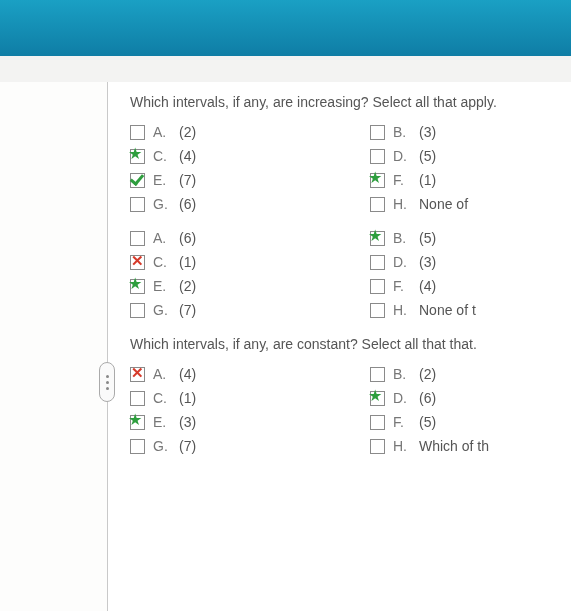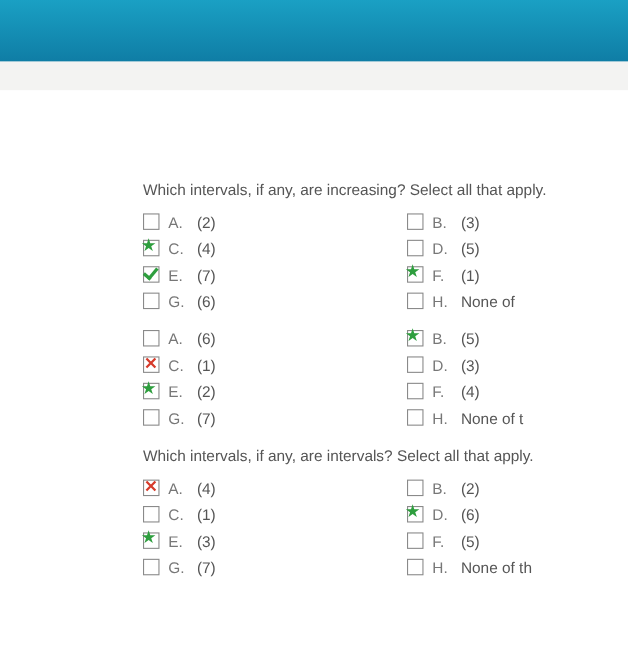--- a/index.html
+++ b/index.html
@@ -17,21 +17,20 @@
     box-shadow: 0 2px 4px rgba(0,0,0,0.3);
   }
   .gap {
     height: 26px;
     background: #f3f3f2;
   }
   .content-area {
     display: flex;
     height: calc(611px - 82px);
     background: #fff;
-    align-items: center;
   }
   .left-gutter {
     width: 108px;
     background: #fdfdfc;
     border-right: 1px solid #c9c9c9;
     position: relative;
   }
   .handle {
     position: absolute;
     right: -8px;
@@ -206,21 +205,21 @@
           <div class="box"></div>
           <span class="letter">G.</span>
           <span class="val">(7)</span>
         </div>
         <div class="opt">
           <div class="box"></div>
           <span class="letter">H.</span>
           <span class="val">None of t</span>
         </div>
       </div>
-      <div class="question">Which intervals, if any, are intervals? Select all that apply.</div>
+      <div class="question">Which intervals, if any, are constant? Select all that that.</div>
       <div class="options">
         <div class="opt">
           <div class="box cross-red"></div>
           <span class="letter">A.</span>
           <span class="val">(4)</span>
         </div>
         <div class="opt">
           <div class="box"></div>
           <span class="letter">B.</span>
           <span class="val">(2)</span>
@@ -246,17 +245,17 @@
           <span class="val">(5)</span>
         </div>
         <div class="opt">
           <div class="box"></div>
           <span class="letter">G.</span>
           <span class="val">(7)</span>
         </div>
         <div class="opt">
           <div class="box"></div>
           <span class="letter">H.</span>
-          <span class="val">None of th</span>
+          <span class="val">Which of th</span>
         </div>
       </div>
     </div>
 </div>
 
 </body></html>

